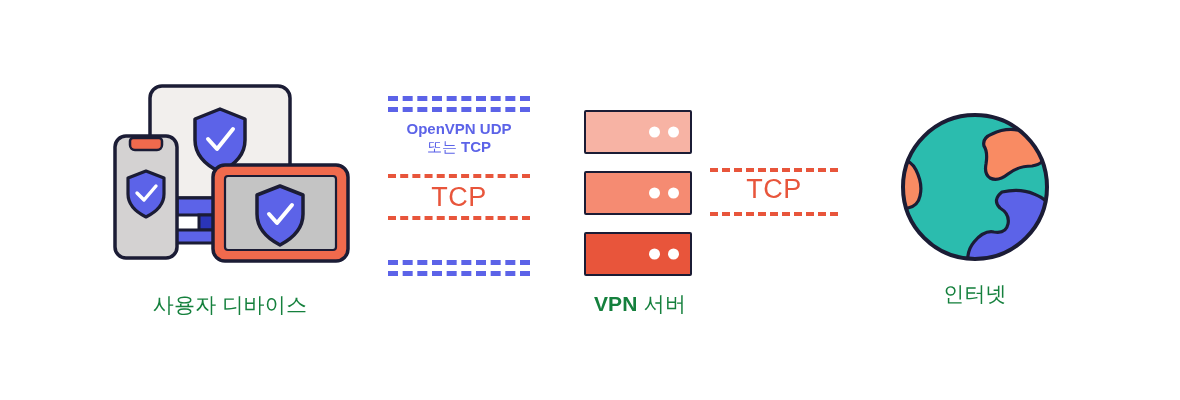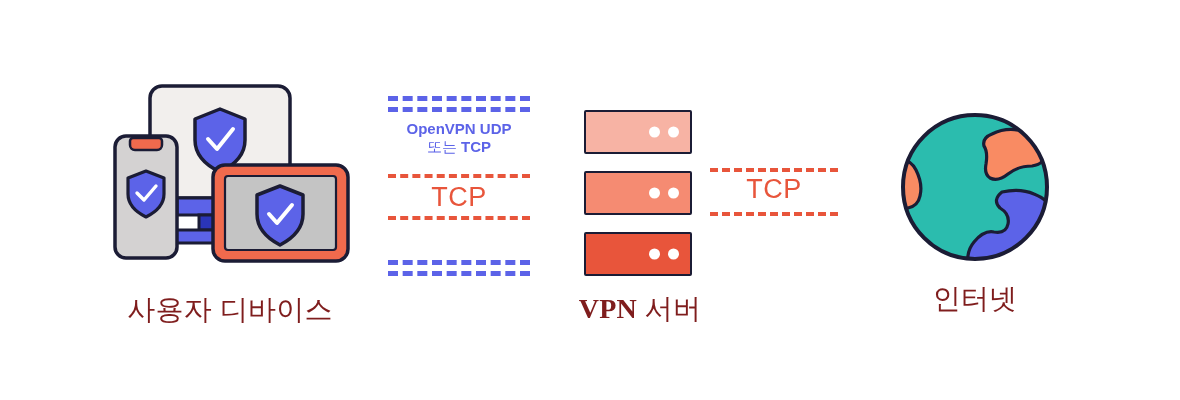--- a/index.html
+++ b/index.html
@@ -29,28 +29,27 @@
     flex-direction: column;
     align-items: center;
   }
 
   .node-art {
     position: relative;
   }
 
   .node-label {
     margin-top: 14px;
-    font-size: 28px;
-    color: #7f1d1d;
+    font-size: 21px;
+    color: #15803d;
     white-space: nowrap;
     letter-spacing: 0.2px;
   }
   .node-label .bold {
     font-weight: bold;
-    font-family: Liberation Serif, serif;
   }
 
   
   #node-devices {
     left: 95px;
     top: 82px;
     width: 270px;
   }
   #devices-art {
     width: 255px;

